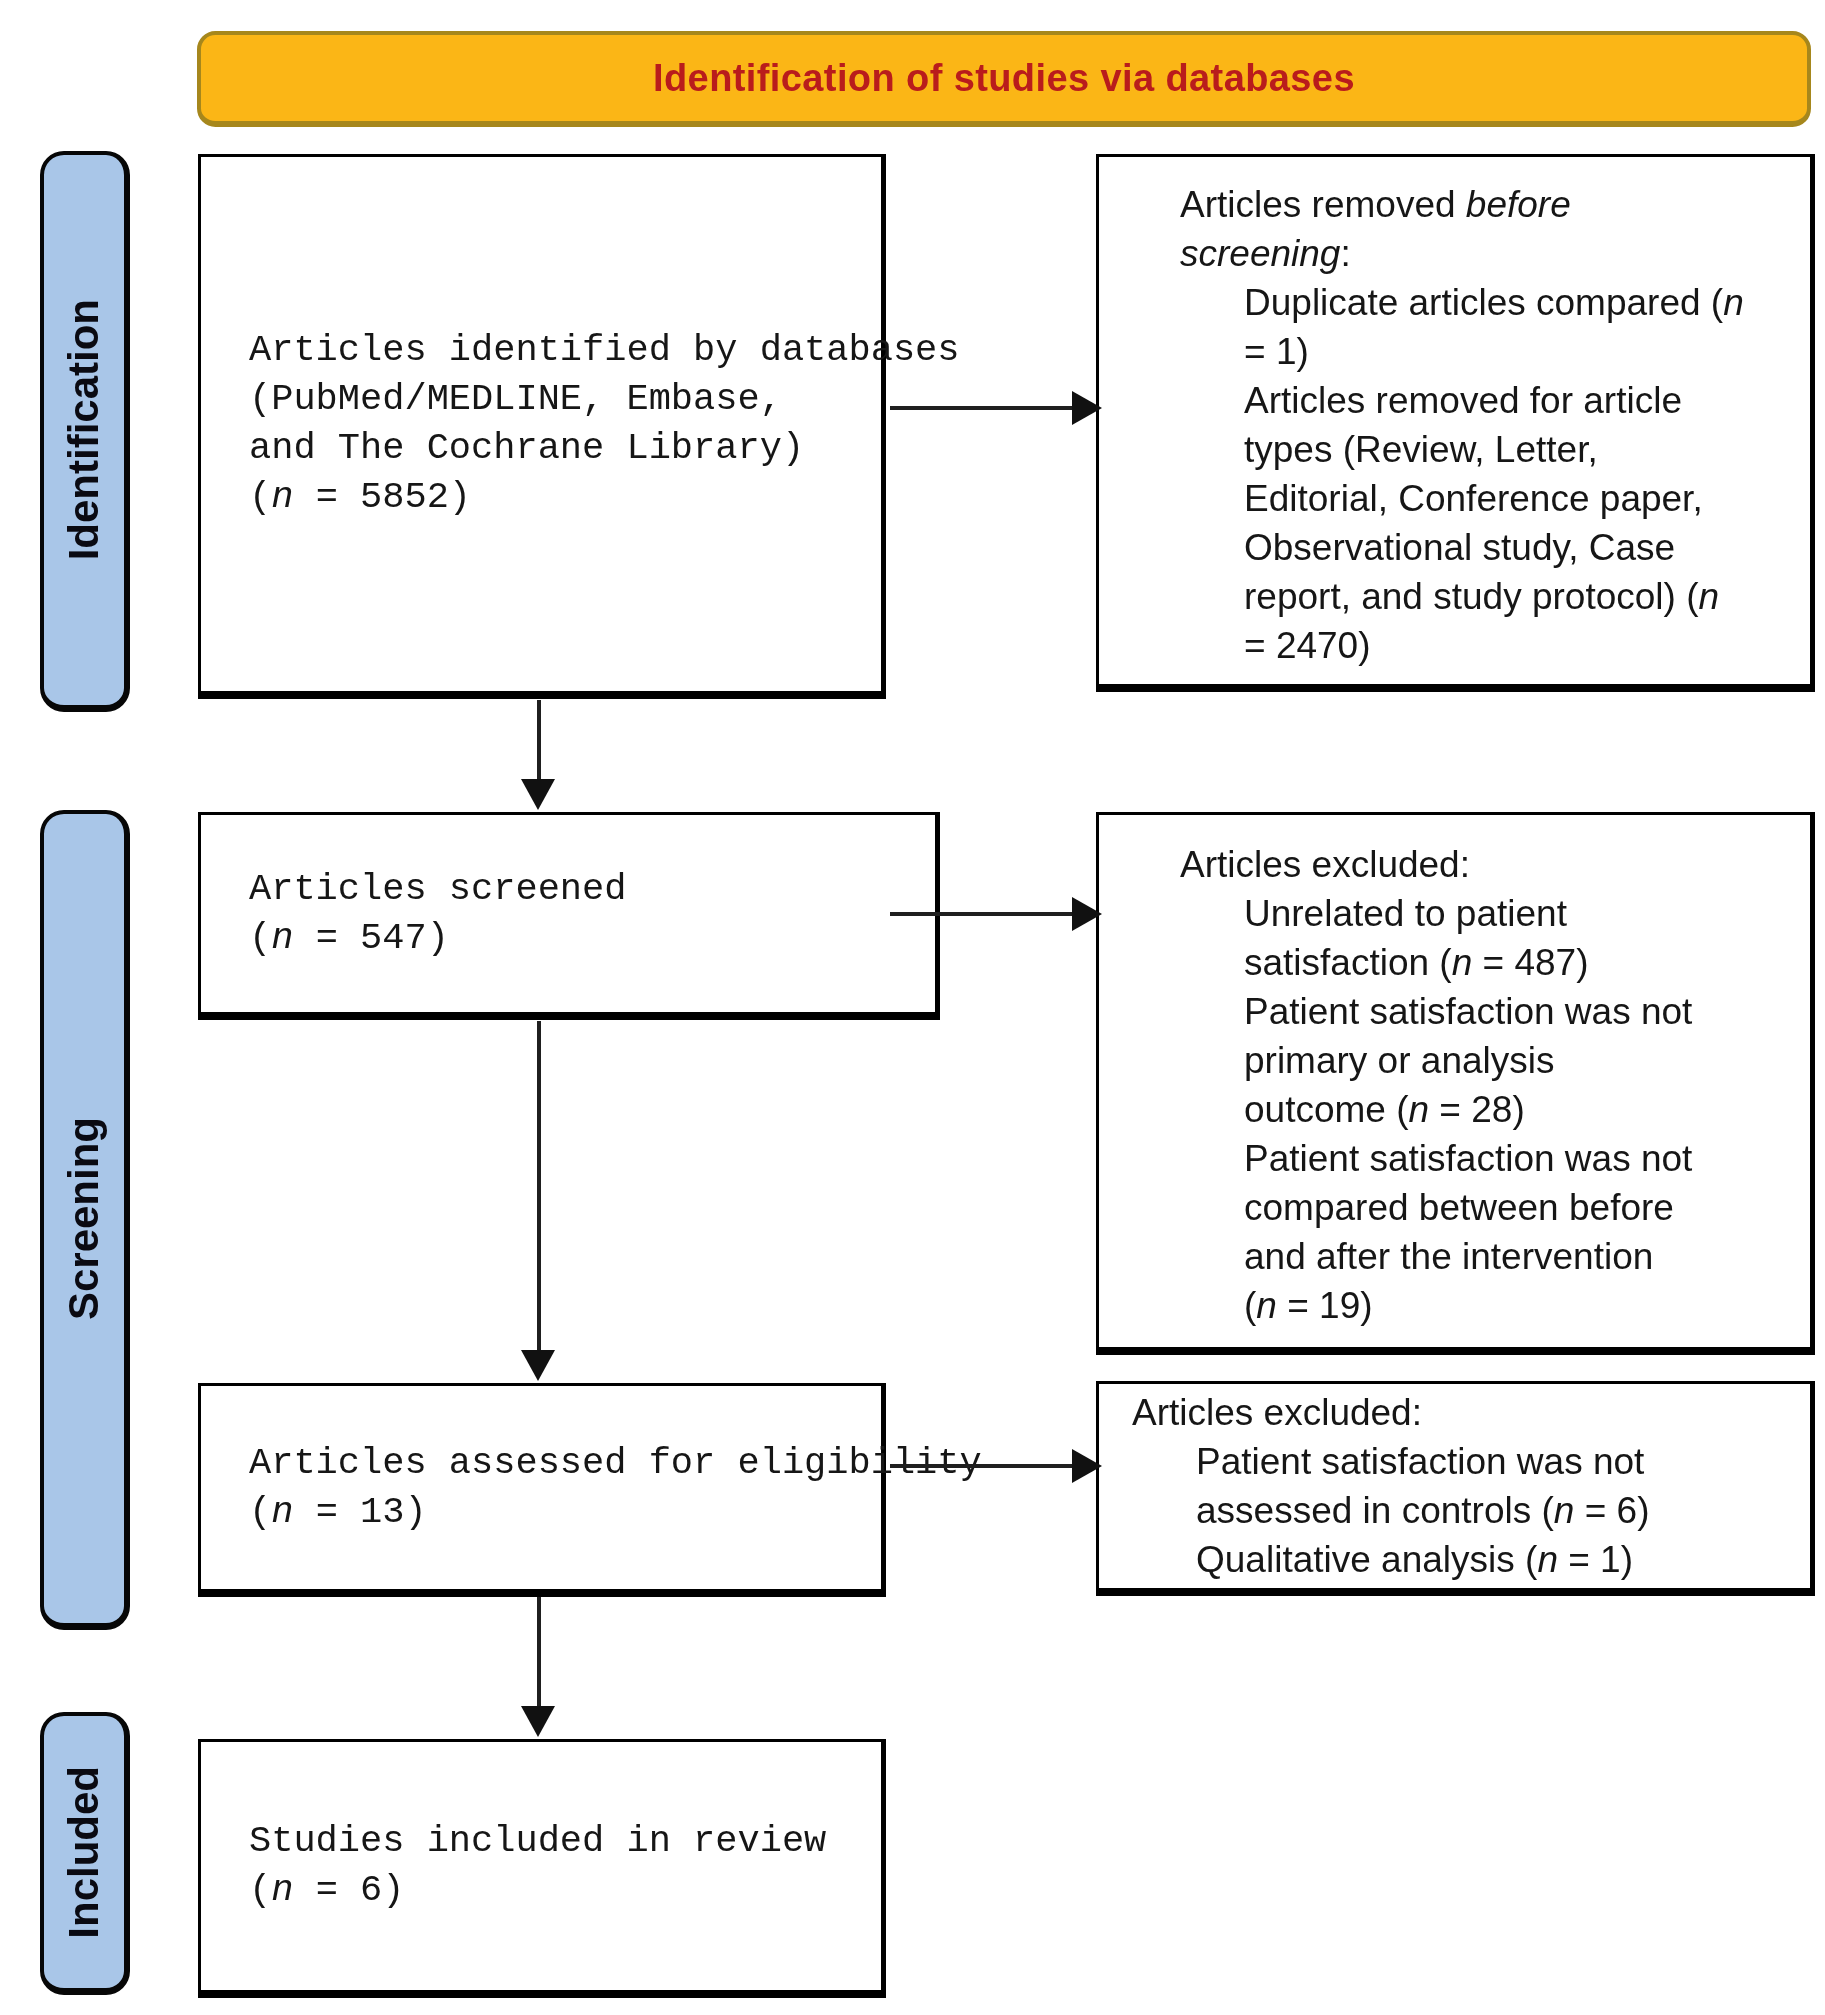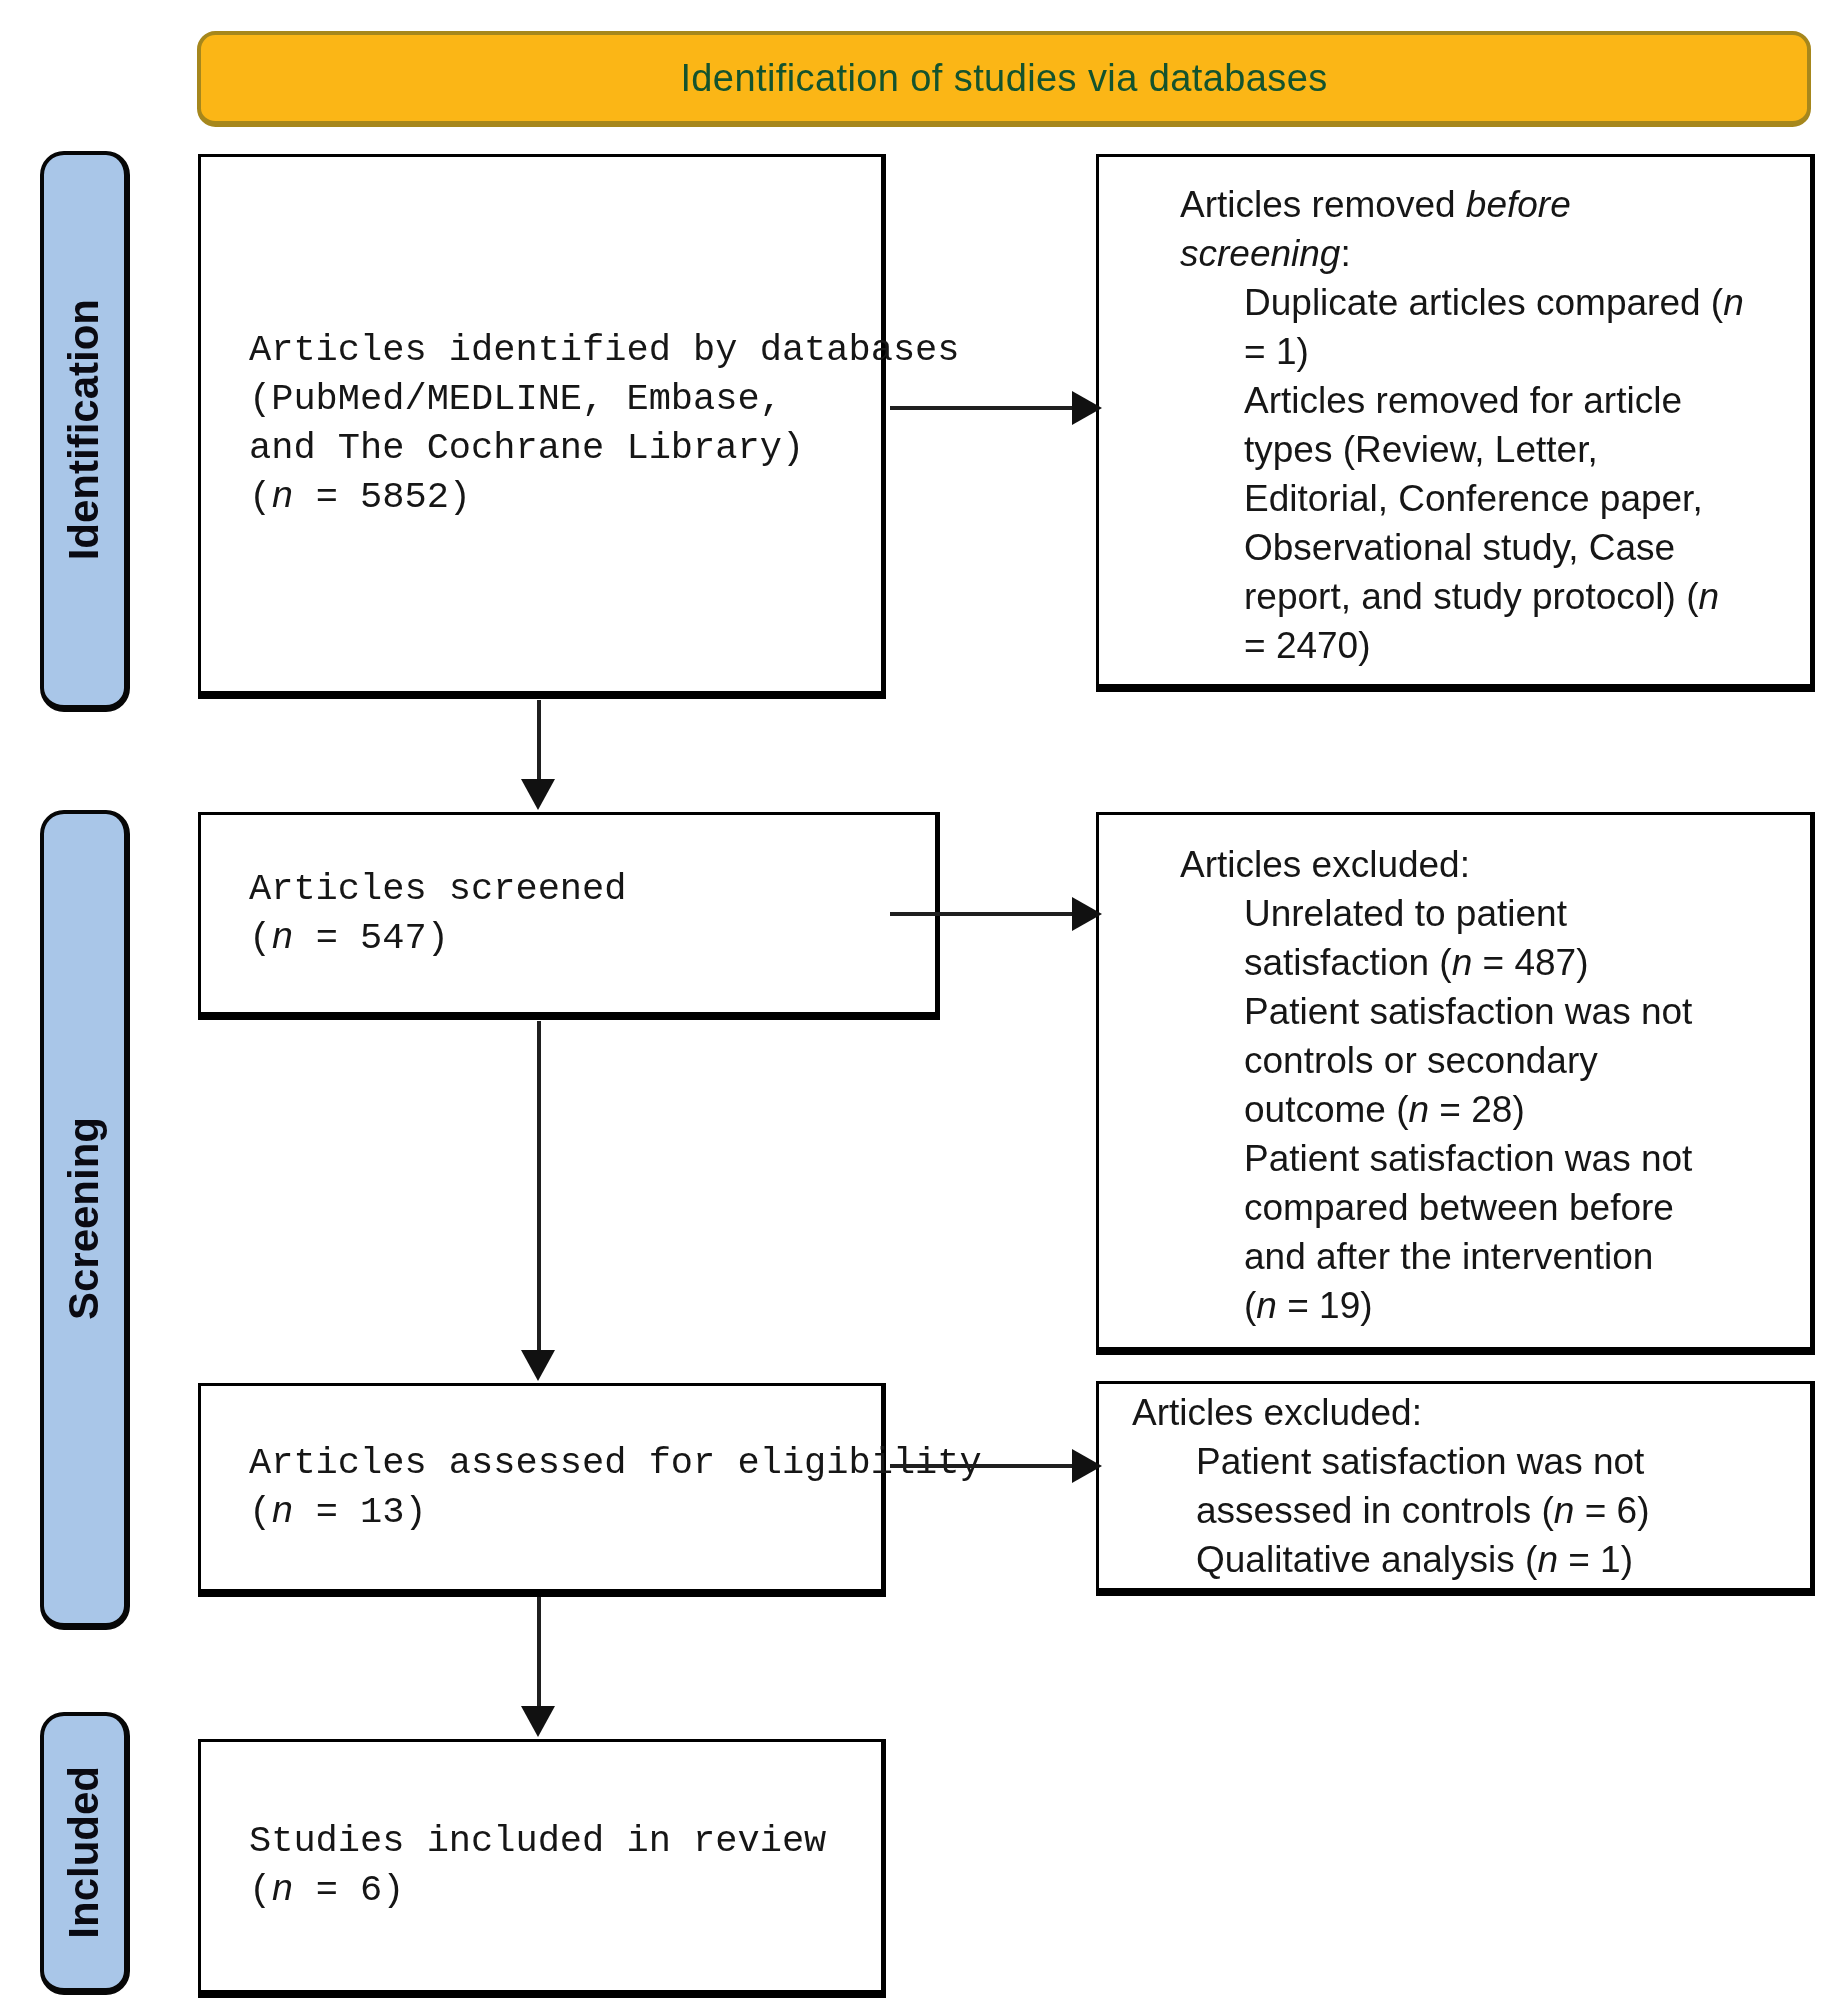--- a/index.html
+++ b/index.html
@@ -20,21 +20,21 @@
 
   
   .banner {
     position: absolute; left: 197px; top: 31px; width: 1614px; height: 96px;
     background: var(--banner-bg);
     border: 4.2px solid var(--banner-border);
     border-bottom-width: 6.7px;
     border-radius: 18.4px;
     display: flex; align-items: center; justify-content: center;
   }
-  .banner span { font-size: 38px; font-weight: normal; color: #14532d; letter-spacing: 0.4px; }
+  .banner span { font-size: 38px; font-weight: bold; color: #b91c1c; letter-spacing: 0.4px; }
 
   
   .stage {
     position: absolute; left: 40px; width: 90px;
     background: var(--stage-bg);
     border: 4.6px solid #070707;
     border-right-width: 6.3px;
     border-bottom-width: 7.5px;
     border-radius: 24px;
     display: flex; align-items: center; justify-content: center;
@@ -153,21 +153,21 @@
         <div class="tline"><span>(</span><i>n</i><span> = 547)</span></div>
       </div>
   </div>
 
   <div class="box box-side box-top-align box-excl-screen">
     <div class="content">
         <div class="tline"><span>Articles excluded:</span></div>
         <div class="tline ind"><span>Unrelated to patient</span></div>
         <div class="tline ind"><span>satisfaction (</span><i>n</i><span> = 487)</span></div>
         <div class="tline ind"><span>Patient satisfaction was not</span></div>
-        <div class="tline ind"><span>controls or secondary</span></div>
+        <div class="tline ind"><span>primary or analysis</span></div>
         <div class="tline ind"><span>outcome (</span><i>n</i><span> = 28)</span></div>
         <div class="tline ind"><span>Patient satisfaction was not</span></div>
         <div class="tline ind"><span>compared between before</span></div>
         <div class="tline ind"><span>and after the intervention</span></div>
         <div class="tline ind"><span>(</span><i>n</i><span> = 19)</span></div>
       </div>
   </div>
 
   <div class="box box-main box-assessed">
     <div class="content">

